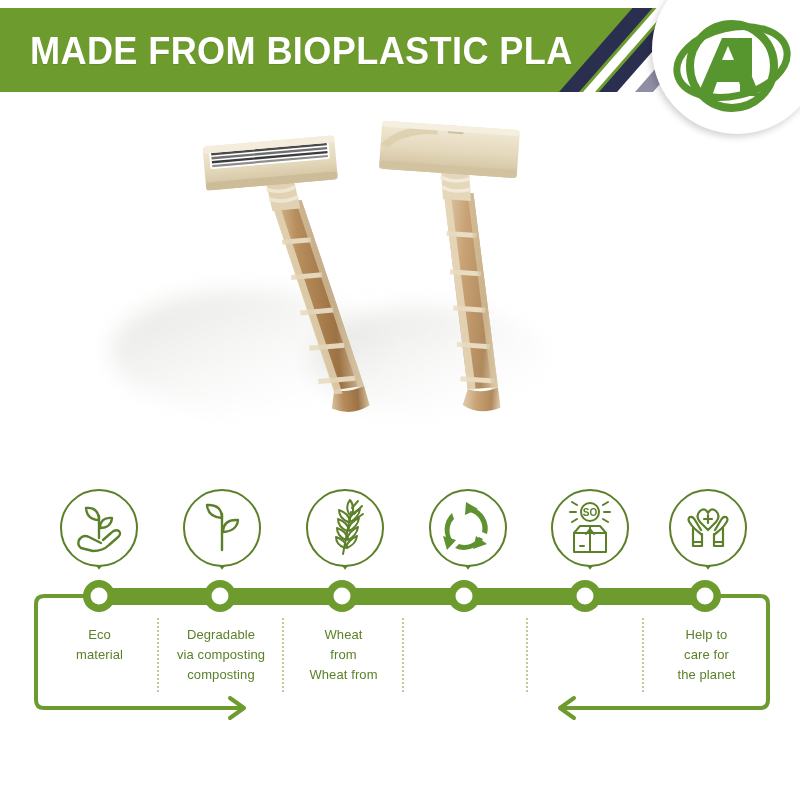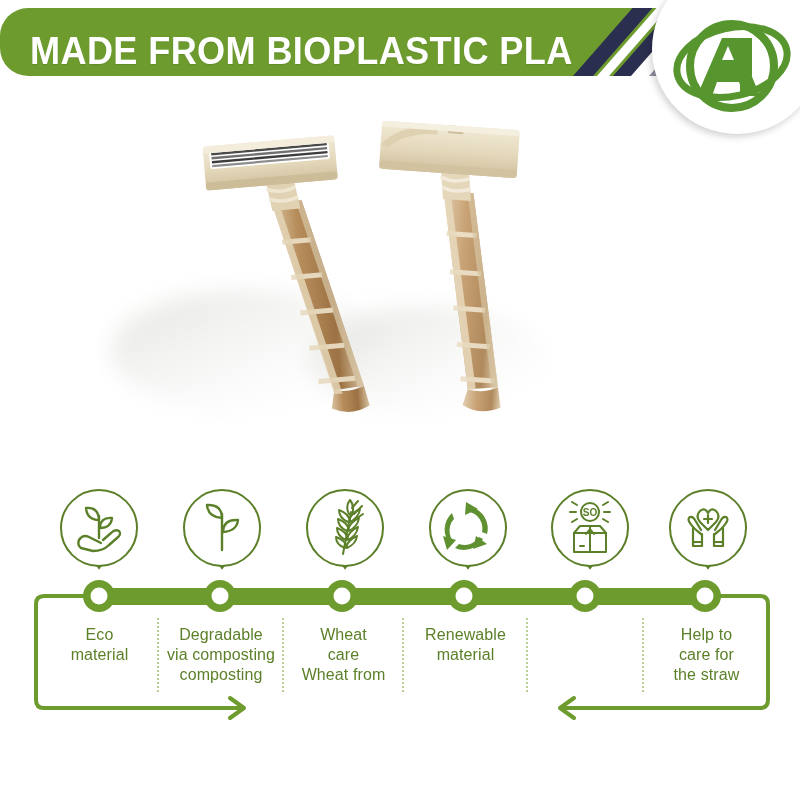--- a/index.html
+++ b/index.html
@@ -7,21 +7,21 @@
     width:800px;height:800px;
     background:#ffffff;
     font-family:"Liberation Sans", sans-serif;
     overflow:hidden;
     position:relative;
   }
   #stage{position:absolute;left:0;top:0;width:800px;height:800px;background:#fff;overflow:hidden;}
 
   
   #header-band{
-    position:absolute;left:0;top:8px;width:800px;height:68px;overflow:hidden;border-radius:28px;
+    position:absolute;left:0;top:8px;width:800px;height:84px;overflow:hidden;
   }
   #header-title{
     position:absolute;left:30px;top:22px;
     font-size:38px;font-weight:bold;letter-spacing:0.4px;
     color:#ffffff;white-space:nowrap;
     font-family:"Liberation Sans", sans-serif;
     transform:scaleX(0.95);transform-origin:left center;
     text-shadow:0 1px 1px rgba(0,0,0,0.10);
     z-index:4;
   }
@@ -40,21 +40,21 @@
   #timeline{position:absolute;left:2px;top:470px;width:800px;height:310px;}
   .icon-bubble{position:absolute;width:80px;height:94px;}
   .icon-bubble svg{width:80px;height:94px;display:block;}
 
   #track{position:absolute;left:0;top:108px;width:800px;height:190px;}
 
   .caption{
     position:absolute;top:155px;
     text-align:center;
     color:#5c8029;
-    font-size:16px;
+    font-size:13px;
     line-height:20px;
     font-family:"Liberation Sans", sans-serif;
     letter-spacing:0.1px;
   }
   .divider{
     position:absolute;top:148px;width:0;height:74px;
     border-left:2px dotted #b9cf96;
   }
 </style>
 </head>
@@ -327,27 +327,23 @@
       <div>Eco</div>
       <div>material</div>
     </div>
     <div class="caption" style="left:158px;width:122px;">
       <div>Degradable</div>
       <div>via composting</div>
       <div>composting</div>
     </div>
     <div class="caption" style="left:283px;width:117px;">
       <div>Wheat</div>
-      <div>care</div>
+      <div>from</div>
       <div>Wheat from</div>
-    </div>
-    <div class="caption" style="left:403px;width:121px;">
-      <div>Renewable</div>
-      <div>material</div>
     </div>
     <div class="caption" style="left:643px;width:123px;">
       <div>Help to</div>
       <div>care for</div>
-      <div>the straw</div>
+      <div>the planet</div>
     </div>
 
   </div>
 </div>
 
 </body></html>

